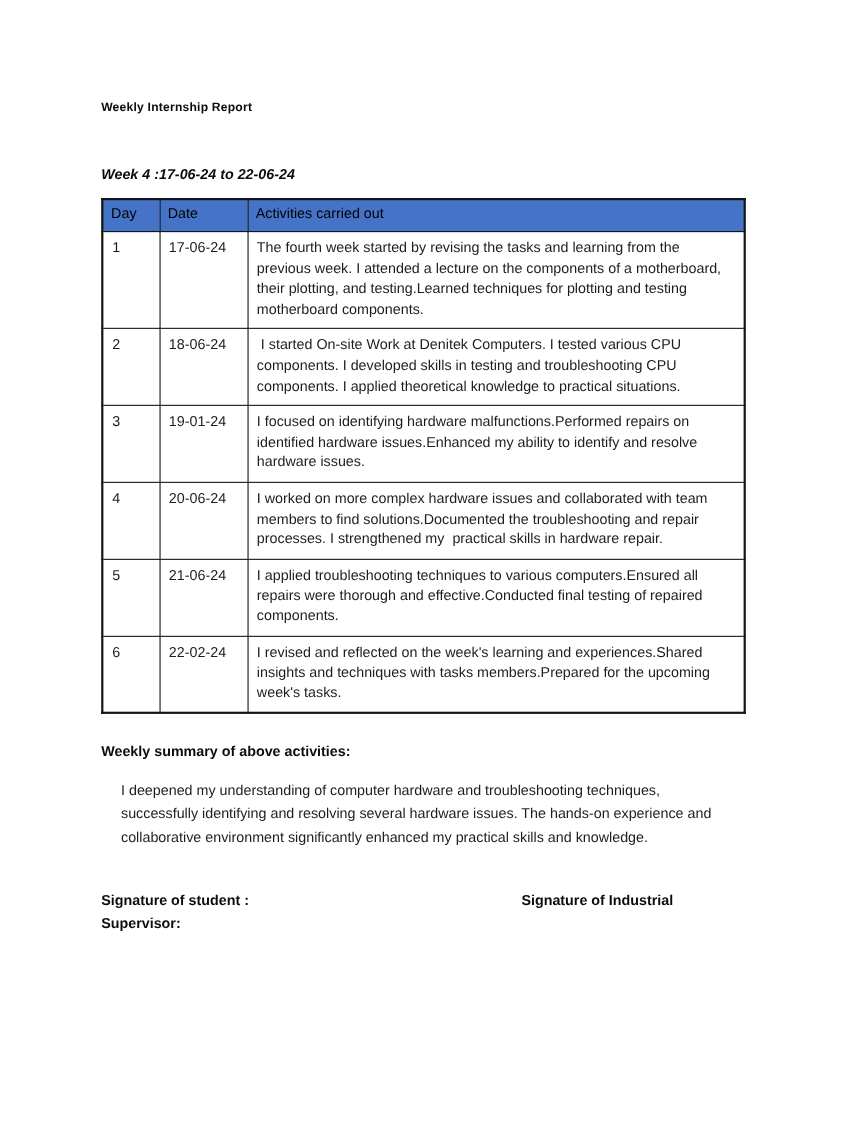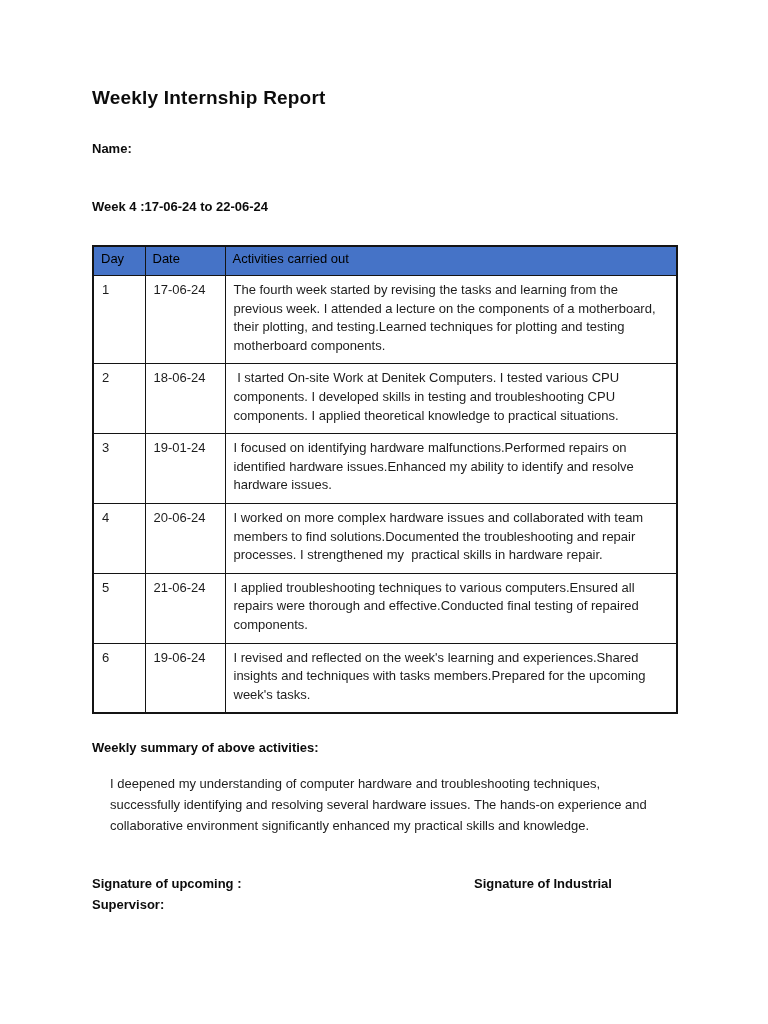--- a/index.html
+++ b/index.html
@@ -16,36 +16,37 @@
   }
   .page {
     position: relative;
     width: 768px;
     height: 1024px;
     box-sizing: border-box;
     background: #ffffff;
     padding: 88px 92px 0 92px;
   }
   .doc-title {
-    font-size: 19px;
+    font-size: 11px;
     font-weight: 700;
     color: #0c0c0c;
-    margin: 0 0 33px 0;
+    margin: 0 0 17px 0;
     line-height: 20px;
     letter-spacing: 0.2px;
   }
   .label-line {
     font-size: 13px;
     font-weight: 700;
     color: #0c0c0c;
     line-height: 15px;
     margin: 0 0 13px 0;
   }
   .week-heading {
-    margin: 43px 0 31px 0;
+    margin: 43px 0 14px 0;
+    font-style: italic;
   }
   table.activities {
     border-collapse: collapse;
     width: 584px;
     table-layout: fixed;
     border: 2px solid #141414;
   }
   table.activities th,
   table.activities td {
     border: 1.5px solid #141414;
@@ -96,21 +97,20 @@
     top: 0;
   }
 </style>
 </head>
 <body>
 
 <div class="page">
 
   <h1 class="doc-title">Weekly Internship Report</h1>
 
-  <p class="label-line">Name:</p>
 
   <p class="label-line week-heading">Week 4 :17-06-24 to 22-06-24</p>
 
   <table class="activities">
     <colgroup>
       <col style="width:52px">
       <col style="width:80px">
       <col style="width:452px">
     </colgroup>
     <thead>
@@ -141,28 +141,28 @@
         <td class="cell-date">20-06-24</td>
         <td class="cell-activity">I worked on more complex hardware issues and collaborated with team members to find solutions.Documented the troubleshooting and repair processes. I strengthened my  practical skills in hardware repair.</td>
       </tr>
       <tr>
         <td class="cell-day">5</td>
         <td class="cell-date">21-06-24</td>
         <td class="cell-activity">I applied troubleshooting techniques to various computers.Ensured all repairs were thorough and effective.Conducted final testing of repaired components.</td>
       </tr>
       <tr>
         <td class="cell-day">6</td>
-        <td class="cell-date">19-06-24</td>
+        <td class="cell-date">22-02-24</td>
         <td class="cell-activity">I revised and reflected on the week's learning and experiences.Shared insights and techniques with tasks members.Prepared for the upcoming week's tasks.</td>
       </tr>
     </tbody>
   </table>
 
   <p class="label-line summary-heading">Weekly summary of above activities:</p>
   <p class="summary-text">I deepened my understanding of computer hardware and troubleshooting techniques, successfully identifying and resolving several hardware issues. The hands-on experience and collaborative environment significantly enhanced my practical skills and knowledge.</p>
 
   <div class="signature-block">
-    <span class="sig-student">Signature of upcoming :</span>
+    <span class="sig-student">Signature of student :</span>
     <span class="sig-industrial">Signature of Industrial</span>
     <div class="sig-supervisor">Supervisor:</div>
   </div>
 
 </div>
 
 </body></html>

